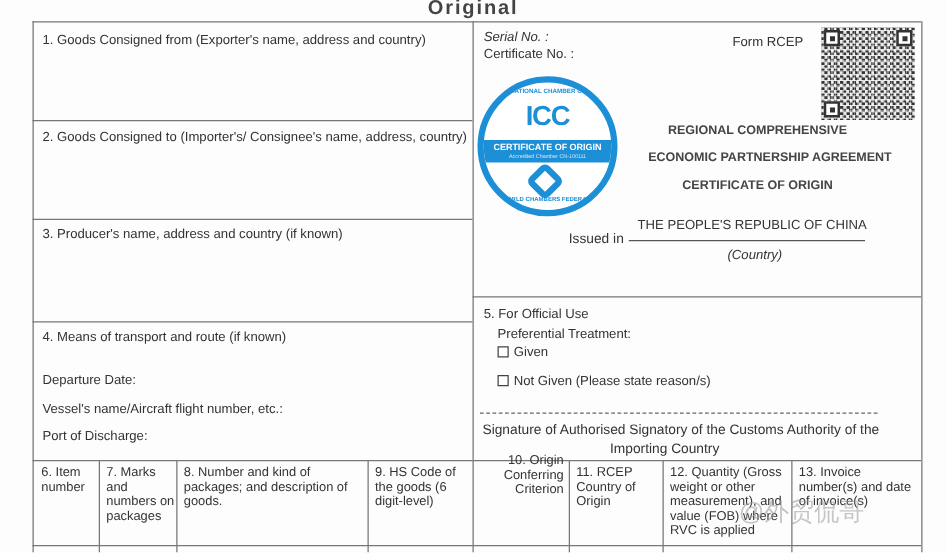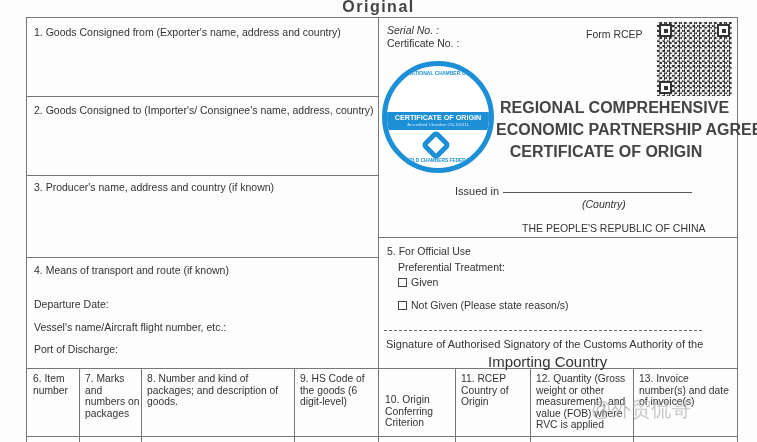--- a/index.html
+++ b/index.html
@@ -6,21 +6,21 @@
   body {
     width:757px; height:442px; background:#fdfdfd; position:relative; overflow:hidden;
     font-family:"Liberation Sans", sans-serif; color:#333;
   }
   .abs { position:absolute; }
   .title { left:0; width:757px; top:-2px; text-align:center; font-size:16px; font-weight:bold; letter-spacing:1.5px; color:#444; }
   .line-h { position:absolute; height:1px; background:#777; }
   .line-v { position:absolute; width:1px; background:#777; }
   .lbl { position:absolute; font-size:10.5px; color:#333; white-space:nowrap; }
   .cell { position:absolute; font-size:10.3px; line-height:11.6px; color:#333; }
-  .heading { position:absolute; font-size:16px; font-weight:bold; color:#444; white-space:nowrap; text-align:center; }
+  .heading { position:absolute; font-size:10px; font-weight:bold; color:#444; white-space:nowrap; text-align:center; }
   .qr {
     position:absolute; left:657px; top:22px; width:75px; height:74px;
     background:
       repeating-linear-gradient(90deg, rgba(0,0,0,0.0) 0 2px, rgba(255,255,255,0.35) 2px 3px),
       repeating-linear-gradient(0deg, rgba(0,0,0,0.0) 0 3px, rgba(255,255,255,0.35) 3px 4px),
       repeating-conic-gradient(#333 0 25%, #e8e8e8 0 50%) 0 0/5px 5px;
   }
   .qr .finder { position:absolute; width:13px; height:13px; border:2px solid #333; background:#fff; box-sizing:border-box; }
   .qr .finder::after { content:""; position:absolute; left:2.5px; top:2.5px; width:4px; height:4px; background:#333; }
   .seal {
@@ -79,51 +79,52 @@
 <div class="lbl" style="left:586px; top:28px;">Form RCEP</div>
 
 <div class="qr">
   <div class="finder" style="left:2px; top:2px;"></div>
   <div class="finder" style="right:2px; top:2px;"></div>
   <div class="finder" style="left:2px; bottom:2px;"></div>
 </div>
 
 <div class="seal">
   <div class="ring-text" style="left:6px; top:4px; font-size:5px; transform:rotate(0deg);">INTERNATIONAL CHAMBER OF COMMERCE</div>
+  <div class="icc">ICC</div>
   <div class="band">
     <div class="band-title">CERTIFICATE OF ORIGIN</div>
     <div class="band-sub">Accredited Chamber    CN-100111</div>
   </div>
   <div class="wcf"></div>
   <div class="ring-text" style="left:14px; top:92px; font-size:4.8px;">WORLD CHAMBERS FEDERATION</div>
 </div>
 
 <div class="heading" style="left:500px; width:212px; top:99px;">REGIONAL COMPREHENSIVE</div>
 <div class="heading" style="left:496px; width:240px; top:121px;">ECONOMIC PARTNERSHIP AGREEMENT</div>
 <div class="heading" style="left:500px; width:212px; top:143px;">CERTIFICATE OF ORIGIN</div>
 
-<div class="lbl" style="left:522px; top:174px;margin-top:48px;">THE PEOPLE'S REPUBLIC OF CHINA</div>
+<div class="lbl" style="left:510px; top:174px;">THE PEOPLE'S REPUBLIC OF CHINA</div>
 <div class="lbl" style="left:455px; top:185px; font-size:11px;">Issued in</div>
 <div class="line-h" style="left:503px; top:192px; width:189px; background:#555;"></div>
 <div class="lbl" style="left:582px; top:198px;font-style:italic;">(Country)</div>
 
 <div class="lbl" style="left:387px; top:245px;">5. For Official Use</div>
 <div class="lbl" style="left:398px; top:261px;">Preferential Treatment:</div>
 <div class="lbl" style="left:398px; top:276px;">
   <span class="checkbox"></span><span>Given</span>
 </div>
 <div class="lbl" style="left:398px; top:299px;">
   <span class="checkbox"></span><span>Not Given (Please state reason/s)</span>
 </div>
 <div class="dashed"></div>
 <div class="lbl" style="left:386px; top:338px; font-size:11px;">Signature of Authorised Signatory of the Customs Authority of the</div>
-<div class="lbl" style="left:488px; top:353px; font-size:15px;">Importing Country</div>
+<div class="lbl" style="left:488px; top:353px; font-size:11px;">Importing Country</div>
 
 <div class="cell" style="left:33px; top:373px; width:44px;">6. Item number</div>
 <div class="cell" style="left:85px; top:373px; width:56px;">7. Marks and numbers on packages</div>
 <div class="cell" style="left:147px; top:373px; width:140px;">8. Number and kind of packages; and description of goods.</div>
 <div class="cell" style="left:300px; top:373px; width:72px;">9. HS Code of the goods (6 digit-level)</div>
-<div class="cell" style="left:385px; top:394px; width:66px;">10. Origin Conferring Criterion</div>
+<div class="cell" style="left:385px; top:363px; width:66px;text-align:right;">10. Origin Conferring Criterion</div>
 <div class="cell" style="left:461px; top:373px; width:66px;">11. RCEP Country of Origin</div>
 <div class="cell" style="left:536px; top:373px; width:95px;">12. Quantity (Gross weight or other measurement), and value (FOB) where RVC is applied</div>
 <div class="cell" style="left:639px; top:373px; width:96px;">13. Invoice number(s) and date of invoice(s)</div>
 
 <div class="watermark">@外贸侃哥</div>
 
 </body></html>

